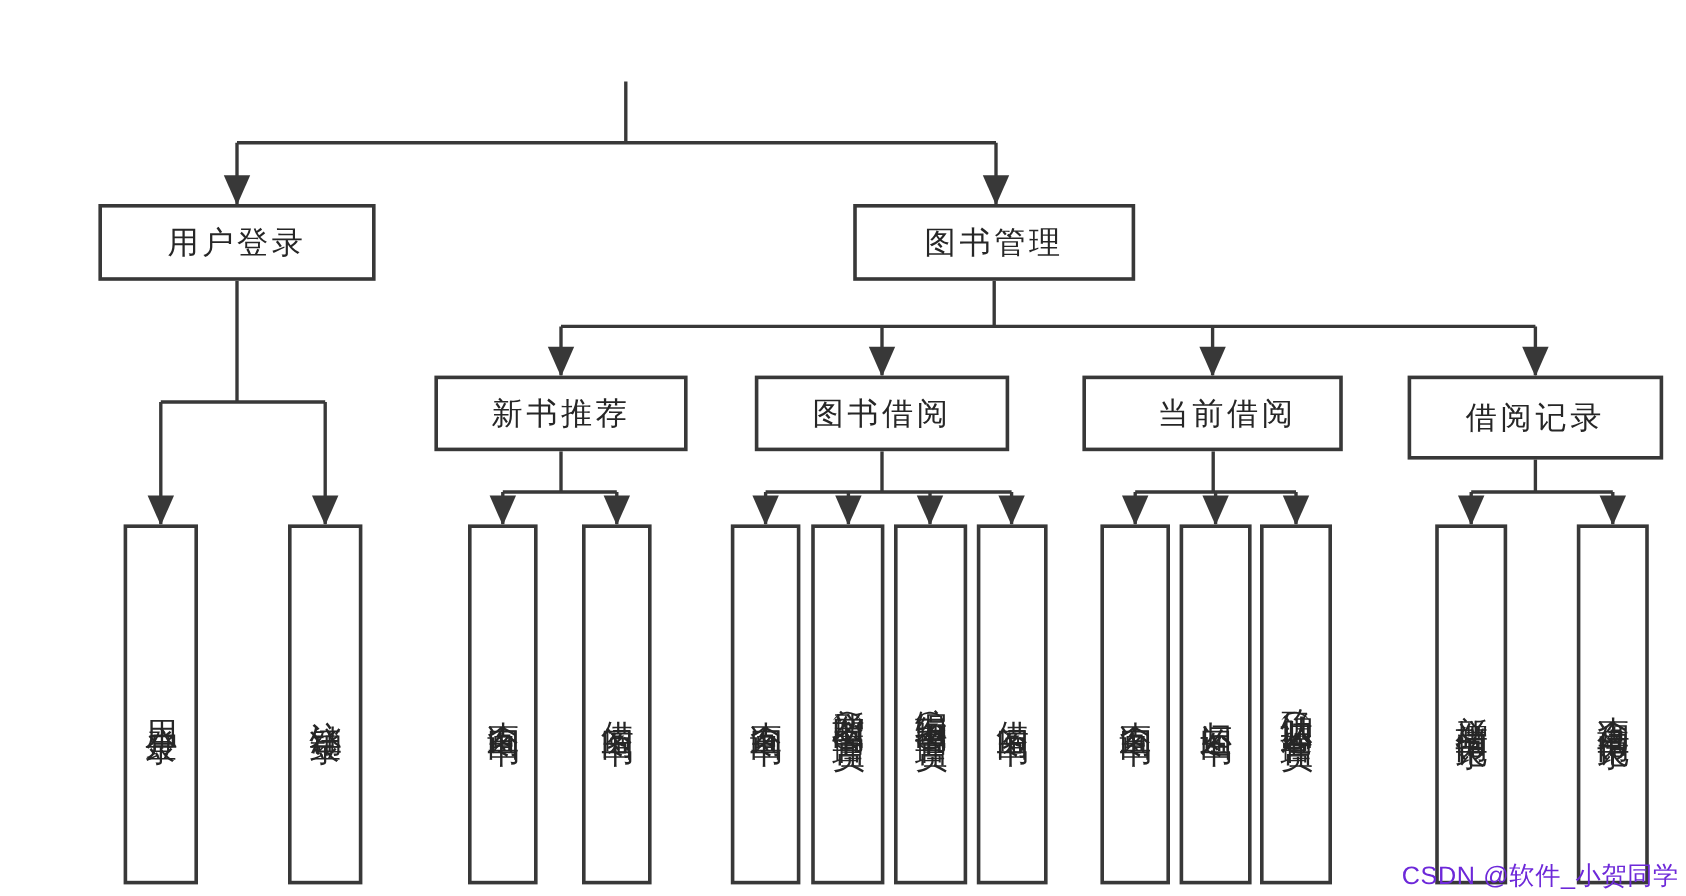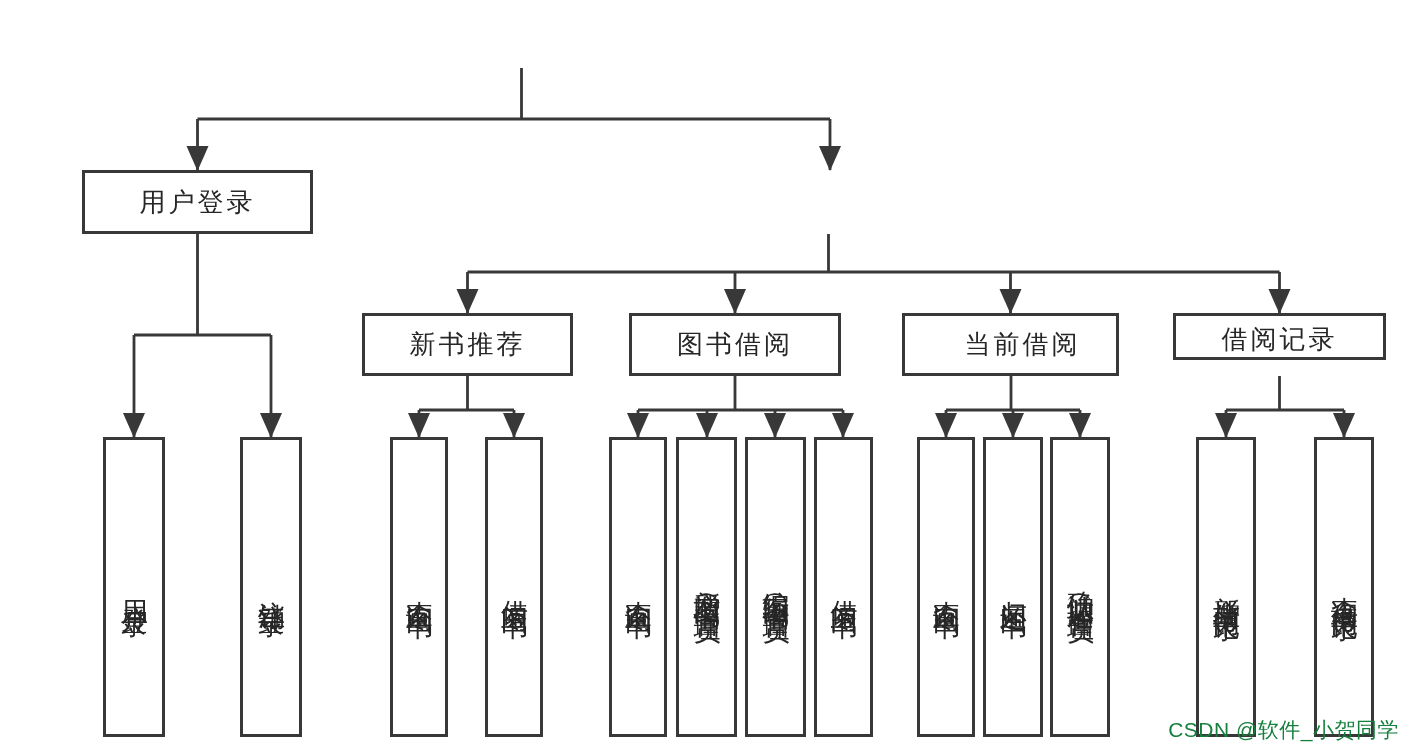--- a/index.html
+++ b/index.html
@@ -51,21 +51,21 @@
     font-size: 27px;
     letter-spacing: 4px;
     line-height: 1;
     white-space: nowrap;
   }
   #watermark {
     position: absolute;
     right: 6px;
     top: 716px;
     font-size: 21px;
-    color: #15803d;
+    color: #6d28d9;
     letter-spacing: 0.5px;
     white-space: nowrap;
   }
 </style>
 </head>
 <body>
 
 <div id="stage">
 
   <svg id="wires" viewBox="0 0 1405 747">
@@ -105,31 +105,34 @@
       <polygon points="1069,413 1091,413 1080,438"></polygon>
       <polygon points="1215,413 1237,413 1226,438"></polygon>
       <polygon points="1333,413 1355,413 1344,438"></polygon>
     </g>
   </svg>
 
 
   <div class="node node-h" style="left:82px; top:170px; width:231px; height:64px;">
     <span>用户登录</span>
   </div>
+  <div class="node node-h" style="left:711px; top:170px; width:235px; height:64px;">
+    <span>图书管理</span>
+  </div>
 
   <div class="node node-h" style="left:362px; top:313px; width:211px; height:63px;">
     <span>新书推荐</span>
   </div>
   <div class="node node-h" style="left:629px; top:313px; width:212px; height:63px;">
     <span>图书借阅</span>
   </div>
   <div class="node node-h" style="left:902px; top:313px; width:217px; height:63px;padding-left:24px;">
     <span>当前借阅</span>
   </div>
-  <div class="node node-h" style="left:1173px; top:313px; width:213px; height:47px;align-items:flex-end;">
+  <div class="node node-h" style="left:1173px; top:313px; width:213px; height:70px;">
     <span>借阅记录</span>
   </div>
 
   <div class="node leaf" style="left:103px; width:62px;">
     <span class="vtext">用户登录</span>
   </div>
   <div class="node leaf" style="left:240px; width:62px;">
     <span class="vtext">注销登录</span>
   </div>
 

